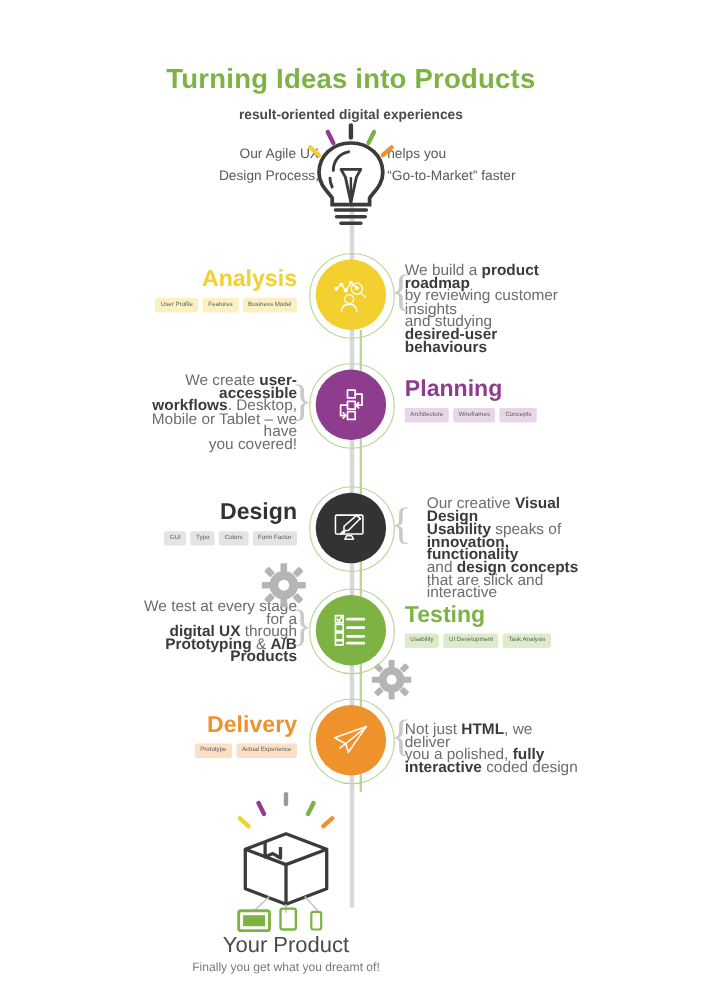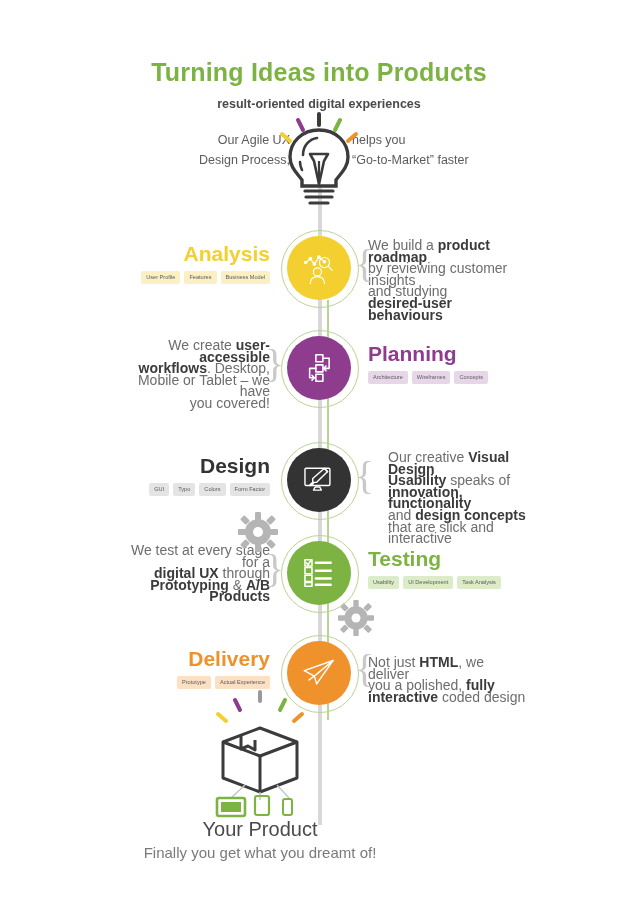--- a/index.html
+++ b/index.html
@@ -76,24 +76,24 @@
     position:absolute;font-size:40px;color:#c9c9c9;font-family:"Liberation Serif",serif;
     line-height:40px;font-weight:300;
   }
 
   
   .namecol-right{display:flex;flex-direction:column;align-items:flex-start;}
   .namecol-left{display:flex;flex-direction:column;align-items:flex-end;}
 
   
   .product{
-    position:absolute;left:0;top:692px;width:520px;text-align:center;
+    position:absolute;left:0;top:722px;width:520px;text-align:center;
   }
   .product-title{font-size:20px;color:#4a4a4a;margin-top:6px;}
-  .product-sub{font-size:15px;color:#7a7a7a;margin-top:3px;}
+  .product-sub{font-size:11px;color:#7a7a7a;margin-top:3px;}
 
   svg{display:block;overflow:visible;}
 </style>
 </head>
 <body>
 
 <div class="page">
 
   <div class="header">
     <div class="title">Turning Ideas into Products</div>

